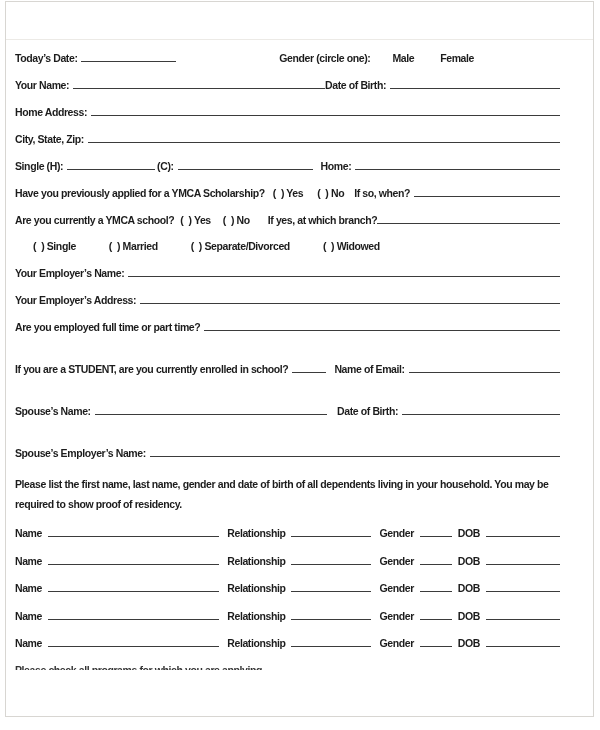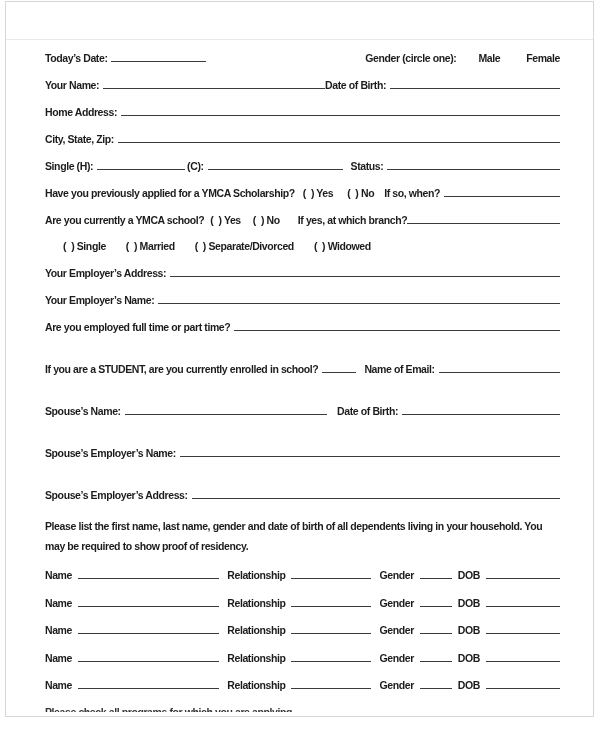--- a/index.html
+++ b/index.html
@@ -10,36 +10,36 @@
     font-size:10.5px; font-weight:bold; letter-spacing:-0.4px;
   }
   .scan-frame {
     position:absolute; left:5px; top:1px; right:6px; bottom:13px;
     border:1px solid #d8d6d2; pointer-events:none;
   }
   .top-rule {
     position:absolute; left:6px; right:7px; top:39px; height:1px;
     background:#eceae6; pointer-events:none;
   }
-  .content { position:absolute; left:45px; right:40px; top:51px; }
+  .content { position:absolute; left:15px; right:40px; top:51px; }
   .row { display:flex; align-items:baseline; line-height:13px; margin-bottom:13px; }
   .row.p27 { margin-bottom:14px;margin-top:28px; }
   .t { white-space:pre; }
   .bl {
     display:inline-block; height:10px; margin-bottom:-2px;
     border-bottom:1.6px solid #3b3b3b; flex:0 0 auto;
   }
   .fill { flex:1 1 30px; min-width:0; }
-  .gender-group { margin-left:auto; display:flex; align-items:center; }
+  .gender-group { margin-left:auto; margin-right:86px; display:flex; align-items:center; }
   .para { line-height:20px; margin:5px 0 12px 0; }
   .dep { margin-bottom:13.5px; }
   .clip { height:6px; overflow:hidden; line-height:13px; margin-top:5px; color:#333; }
   .ml2{margin-left:2px}.ml4{margin-left:4px}.ml6{margin-left:6px}.ml8{margin-left:8px}
   .ml10{margin-left:10px}.ml12{margin-left:12px}.ml14{margin-left:14px}
-  .ml18{margin-left:18px}.ml20{margin-left:20px}.ml22{margin-left:22px}.ml26{margin-left:26px}
+  .ml18{margin-left:18px}.ml20{margin-left:33px}.ml22{margin-left:22px}.ml26{margin-left:26px}
   .mr8{margin-right:8px}.mr6{margin-right:6px}
 </style>
 </head>
 <body>
 
 <div class="scan-frame"></div>
 <div class="top-rule"></div>
 
 <div class="content">
 
@@ -68,21 +68,21 @@
   <div class="row">
     <span class="t">City, State, Zip:</span>
     <span class="bl fill ml4"></span>
   </div>
 
   <div class="row">
     <span class="t">Single (H):</span>
     <span class="bl ml4" style="width:88px"></span>
     <span class="t ml2">(C):</span>
     <span class="bl ml4" style="width:135px"></span>
-    <span class="t ml8">Status:</span>
+    <span class="t ml8">Home:</span>
     <span class="bl fill ml4"></span>
   </div>
 
   <div class="row">
     <span class="t">Have you previously applied for a YMCA Scholarship?</span>
     <span class="t ml8">(  ) Yes</span>
     <span class="t ml14">(  ) No</span>
     <span class="t ml10">If so, when?</span>
     <span class="bl fill ml4"></span>
   </div>
@@ -98,26 +98,26 @@
 
 
   <div class="row">
     <span class="t ml18">(  ) Single</span>
     <span class="t ml20">(  ) Married</span>
     <span class="t ml20">(  ) Separate/Divorced</span>
     <span class="t ml20">(  ) Widowed</span>
   </div>
 
   <div class="row">
+    <span class="t">Your Employer’s Name:</span>
+    <span class="bl fill ml4"></span>
+  </div>
+
+  <div class="row">
     <span class="t">Your Employer’s Address:</span>
-    <span class="bl fill ml4"></span>
-  </div>
-
-  <div class="row">
-    <span class="t">Your Employer’s Name:</span>
     <span class="bl fill ml4"></span>
   </div>
 
   <div class="row">
     <span class="t">Are you employed full time or part time?</span>
     <span class="bl fill ml4"></span>
   </div>
 
   <div class="row p27">
     <span class="t">If you are a STUDENT, are you currently enrolled in school?</span>
@@ -131,24 +131,20 @@
     <span class="bl fill ml4"></span>
     <span class="t ml10">Date of Birth:</span>
     <span class="bl ml4" style="width:158px"></span>
   </div>
 
   <div class="row p27">
     <span class="t">Spouse’s Employer’s Name:</span>
     <span class="bl fill ml4"></span>
   </div>
 
-  <div class="row p27">
-    <span class="t">Spouse’s Employer’s Address:</span>
-    <span class="bl fill ml4"></span>
-  </div>
 
   <div class="para">Please list the first name, last name, gender and date of birth of all dependents living in your household.  You may be required to show proof of residency.</div>
 
   <div class="row dep">
     <span class="t">Name</span>
     <span class="bl fill ml6 mr8"></span>
     <span class="t">Relationship</span>
     <span class="bl ml6 mr8" style="width:80px"></span>
     <span class="t">Gender</span>
     <span class="bl ml6 mr6" style="width:32px"></span>

